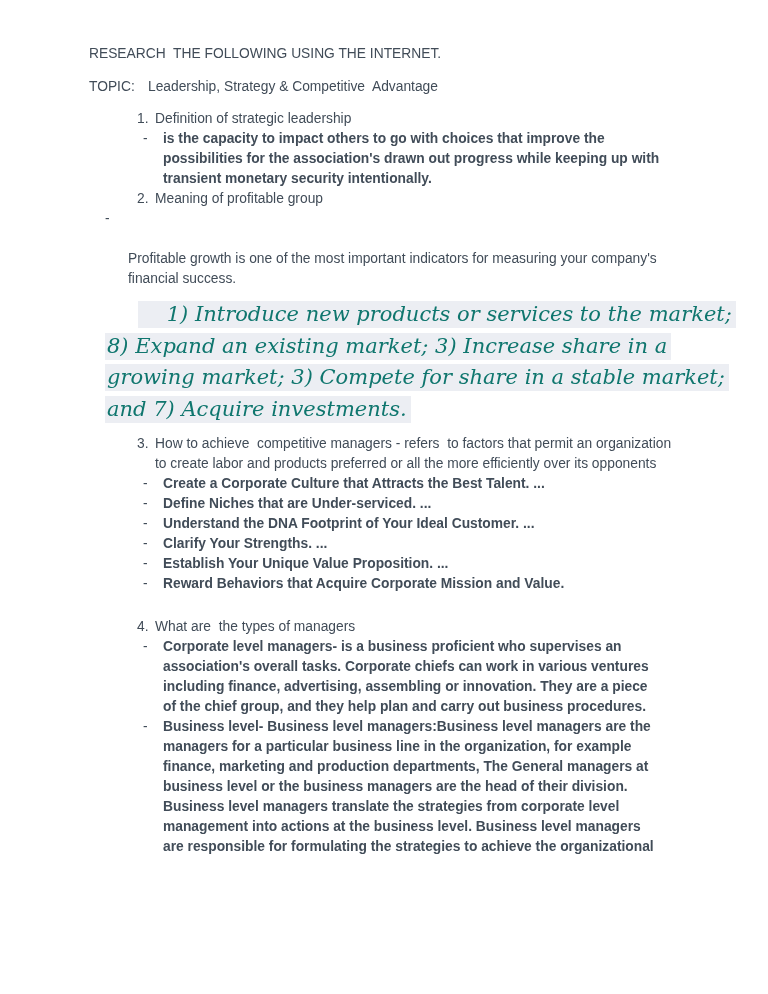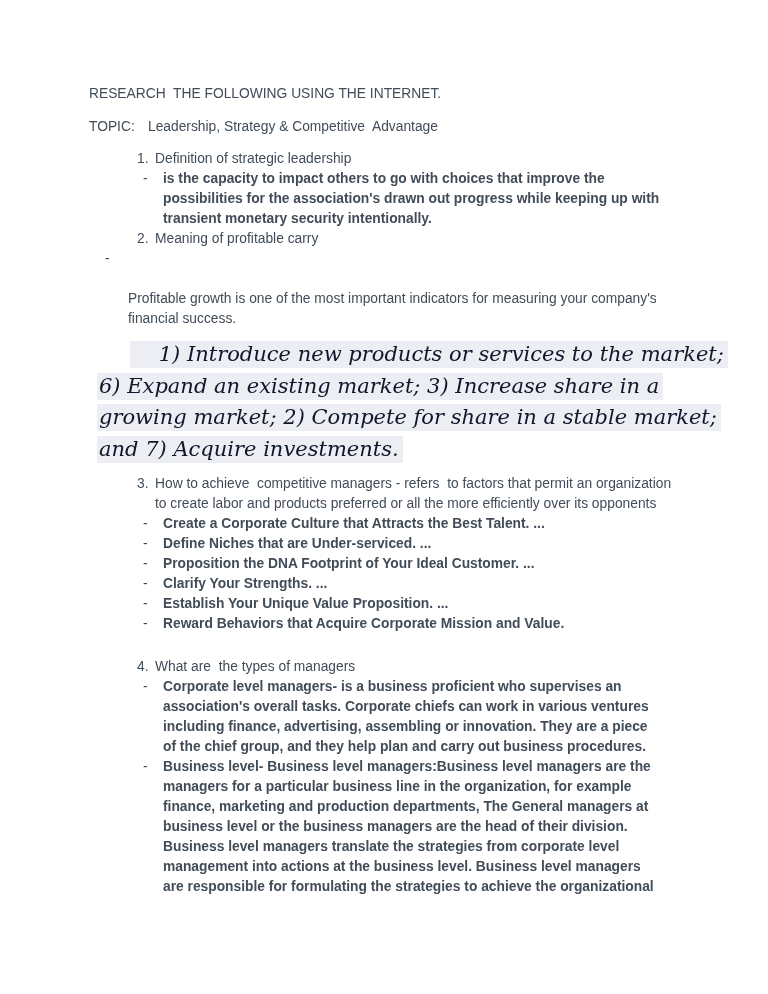--- a/index.html
+++ b/index.html
@@ -2,43 +2,43 @@
 <html><head>
 <meta charset="utf-8">
 <style>
   * { margin:0; padding:0; box-sizing:border-box; }
   html,body { background:#ffffff; }
   body {
     width:768px; height:994px; overflow:hidden;
     font-family:"Liberation Sans", sans-serif;
     font-size:13.8px; line-height:20px; color:#414c58;
   }
-  .page { width:768px; height:994px; padding:84px 84px 0 89px; background:#ffffff; }
+  .page { width:768px; height:994px; padding:44px 84px 0 89px; background:#ffffff; }
   .pre { white-space:pre-wrap; }
 
   .doc-title { margin:0 0 13px 0; }
   .topic-line { margin:10px 0 12px 0; }
   .topic-label { display:inline-block; width:59px; }
 
   .li-row { display:flex; }
   .num { flex:none; width:18px; }
   .li-body { width:527px; }
 
   .sub-row { display:flex; width:527px; margin-left:48px; }
   .sub-dash { flex:none; width:21px; margin-left:5px; padding-left:1px; }
   .sub-text { flex:1;font-weight:bold; }
 
   .num-row { margin-left:48px; }
 
   .note-row { display:flex; width:595px; }
   .note-dash { flex:none; width:23px; margin-left:16px; }
   .note-text { flex:1;margin-top:40px; }
 
-  .quote { margin:10px 0 9px 8px; font-family:"DejaVu Serif", serif; font-style:italic;
-           font-size:21px; line-height:31.5px; color:#0f172a; }
+  .quote { margin:10px 0 9px 16px; font-family:"DejaVu Serif", serif; font-style:italic;
+           font-size:21px; line-height:31.5px; color:#0f766e; }
   .quote-line { white-space:pre; }
   .quote-line .hl { background:#eceef3; padding:1px 4px 2px 2px; }
   .quote-indent { margin-left:33px; }
 
   .item4-block { margin-top:23px; }
 </style>
 </head>
 <body>
 
 <div class="page">
@@ -51,49 +51,49 @@
     <span class="num">1.</span>
     <span class="li-body pre">Definition of strategic leadership</span>
   </div>
   <div class="sub-row">
     <span class="sub-dash">-</span>
     <span class="sub-text pre">is the capacity to impact others to go with choices that improve the possibilities for the association's drawn out progress while keeping up with transient monetary security intentionally.</span>
   </div>
 
   <div class="li-row num-row">
     <span class="num">2.</span>
-    <span class="li-body pre">Meaning of profitable carry</span>
+    <span class="li-body pre">Meaning of profitable group</span>
   </div>
   <div class="note-row">
     <span class="note-dash">-</span>
     <span class="note-text pre">Profitable growth is one of the most important indicators for measuring your company's financial success.</span>
   </div>
 
   <div class="quote">
     <div class="quote-line quote-indent"><span class="hl">    1) Introduce new products or services to the market;</span></div>
-    <div class="quote-line"><span class="hl">6) Expand an existing market; 3) Increase share in a</span></div>
-    <div class="quote-line"><span class="hl">growing market; 2) Compete for share in a stable market;</span></div>
+    <div class="quote-line"><span class="hl">8) Expand an existing market; 3) Increase share in a</span></div>
+    <div class="quote-line"><span class="hl">growing market; 3) Compete for share in a stable market;</span></div>
     <div class="quote-line"><span class="hl">and 7) Acquire investments.</span></div>
   </div>
 
   <div class="li-row num-row">
     <span class="num">3.</span>
     <span class="li-body pre">How to achieve  competitive managers - refers  to factors that permit an organization to create labor and products preferred or all the more efficiently over its opponents</span>
   </div>
   <div class="sub-row">
     <span class="sub-dash">-</span>
     <span class="sub-text pre">Create a Corporate Culture that Attracts the Best Talent. ...</span>
   </div>
   <div class="sub-row">
     <span class="sub-dash">-</span>
     <span class="sub-text pre">Define Niches that are Under-serviced. ...</span>
   </div>
   <div class="sub-row">
     <span class="sub-dash">-</span>
-    <span class="sub-text pre">Proposition the DNA Footprint of Your Ideal Customer. ...</span>
+    <span class="sub-text pre">Understand the DNA Footprint of Your Ideal Customer. ...</span>
   </div>
   <div class="sub-row">
     <span class="sub-dash">-</span>
     <span class="sub-text pre">Clarify Your Strengths. ...</span>
   </div>
   <div class="sub-row">
     <span class="sub-dash">-</span>
     <span class="sub-text pre">Establish Your Unique Value Proposition. ...</span>
   </div>
   <div class="sub-row">

